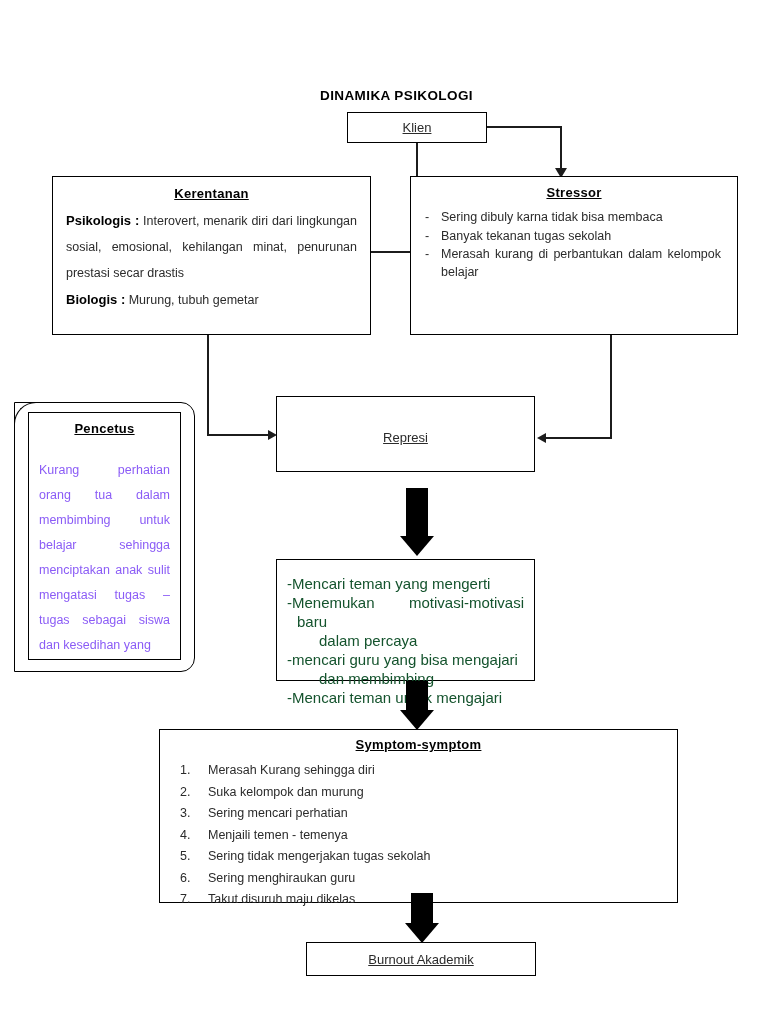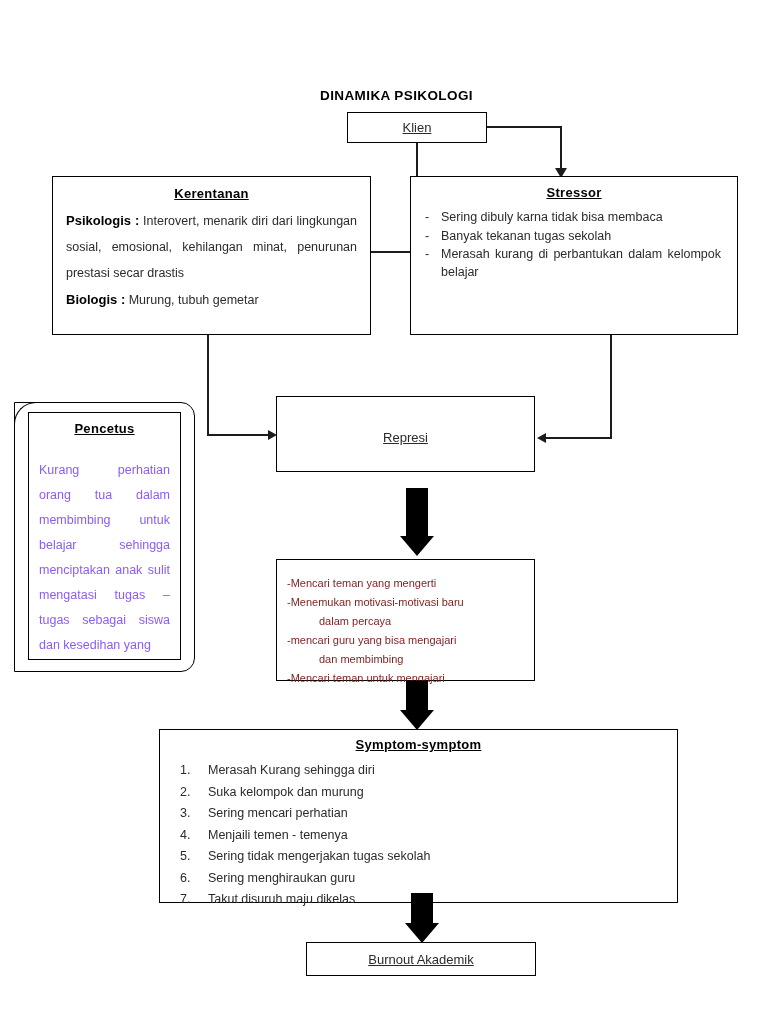--- a/index.html
+++ b/index.html
@@ -131,23 +131,23 @@
   }
   .numlist li .num {
     position: absolute;
     left: 6px;
     top: 0;
     color: #2b2b2b;
   }
   .hang {
     padding-left: 10px;
     text-indent: -10px;
-    font-size: 11px;
+    font-size: 15px;
     line-height: 19px;
-    color: #7f1d1d;
+    color: #14532d;
   }
   .hang .cont { display: block; text-indent: 0; padding-left: 22px; }
   
   .doc-shape {
     position: absolute;
   }
   .doc-outer {
     position: absolute;
     inset: 0;
     border: 1.6px solid #000;

